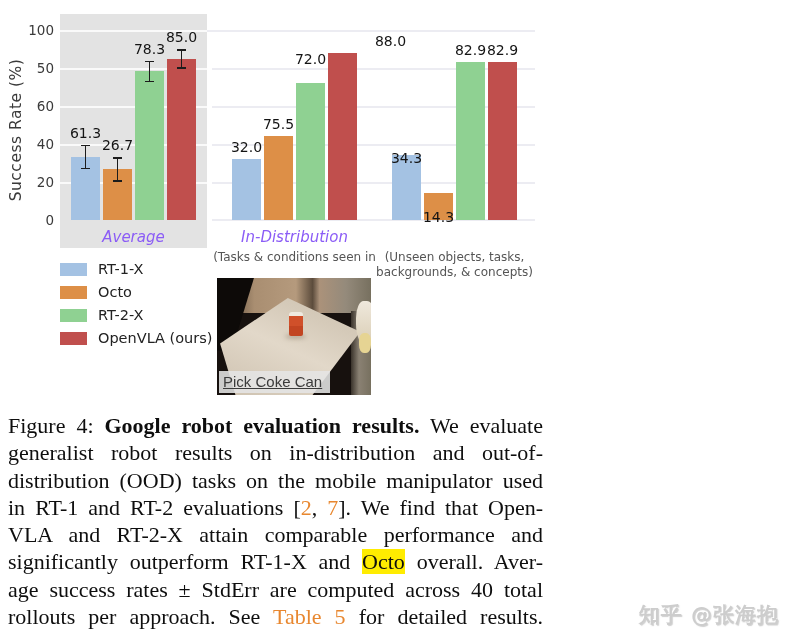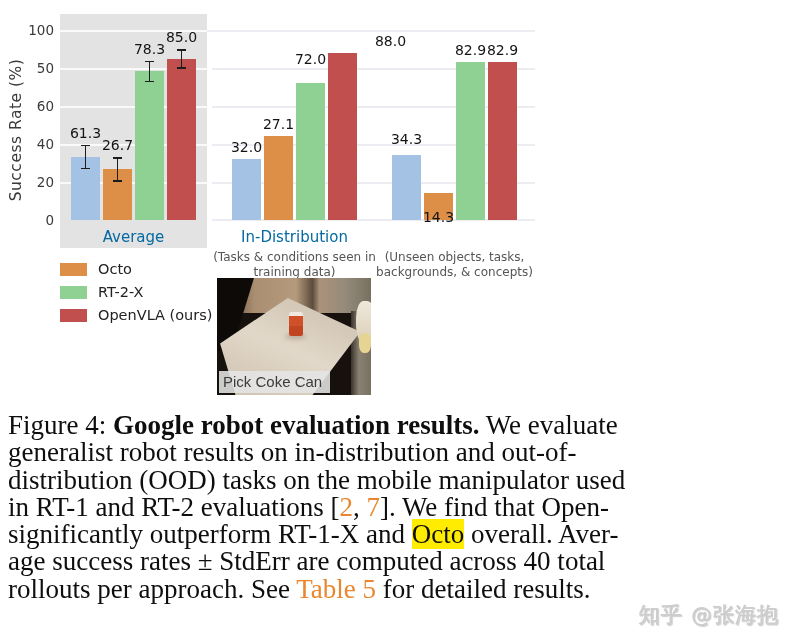--- a/index.html
+++ b/index.html
@@ -11,21 +11,21 @@
   .ylabel{position:absolute;left:16px;top:130px;transform:translate(-50%,-50%) rotate(-90deg);
           white-space:nowrap;font-size:15.5px;color:#3a3a3a;letter-spacing:.5px;}
   .ytick{position:absolute;left:24px;width:30px;text-align:right;font-size:13.5px;color:#3a3a3a;}
   .gridline{position:absolute;left:212px;width:323px;height:1.5px;background:#ececf2;}
   .gridline.g100{left:60px;width:475px;}
   .highlight-box{position:absolute;left:60px;top:14px;width:147px;height:234px;background:#e3e3e3;}
   .hgrid{position:absolute;left:0;width:100%;height:1.5px;background:rgba(255,255,255,.8);}
   .bar{position:absolute;}
   .ebar,.ecap{position:absolute;background:#1c1c1c;}
   .vlabel{position:absolute;font-size:14px;color:#141414;text-align:center;white-space:nowrap;}
-  .glabel{position:absolute;font-size:15px;color:#0369a1;text-align:center;}
+  .glabel{position:absolute;font-size:15px;color:#8b5cf6;text-align:center;font-style:italic;}
   .gsub{position:absolute;font-size:12px;line-height:15px;color:#555;text-align:center;}
 
   
   #legend{position:absolute;left:60px;top:262px;}
   .legend-row{display:flex;align-items:center;margin-bottom:9px;height:14px;}
   .legend-swatch{width:27px;height:13px;margin-right:11px;}
   .legend-label{font-size:14.5px;color:#222;}
 
   
   .photo{position:absolute;top:278px;height:117px;background:#17110e;overflow:hidden;}
@@ -59,26 +59,26 @@
   .card{position:absolute;background:#ece4d2;box-shadow:0 1px 2px rgba(0,0,0,.35);padding:3%;}
   .portrait{width:100%;height:100%;}
   .c1{left:4%;top:40%;width:22%;height:40%;transform:rotate(-3deg);}
   .c1 .portrait{background:radial-gradient(ellipse 55% 45% at 50% 38%,#4c3a2c 0 30%,#2b2118 55%,#d9d2be 62%);}
   .c2{left:30%;top:37%;width:25%;height:46%;transform:rotate(-1deg);}
   .c2 .portrait{background:radial-gradient(ellipse 50% 45% at 50% 40%,#a87f5e 0 28%,#2e2a28 58%,#cfc4a8 64%);}
   .c3{left:59%;top:33%;width:28%;height:52%;transform:rotate(3deg);}
   .c3 .portrait{background:radial-gradient(ellipse 55% 48% at 50% 36%,#b0623e 0 22%,#6e3a28 38%,#3a2620 58%,#b9895c 66%);}
   .photo-cap{position:absolute;left:2px;bottom:2px;background:rgba(229,229,229,.88);
       color:#3b3b3b;font-family:"Liberation Sans",sans-serif;padding:1px 8px 2px 4px;}
-  .p1 .photo-cap{font-size:15px;line-height:19px;}
+  .p1 .photo-cap{font-size:15px;line-height:19px;text-decoration:underline;}
   .p2 .photo-cap{font-size:14px;line-height:17px;}
 
   
   #caption{position:absolute;left:8px;top:412px;width:535px;
-      font-family:"Liberation Serif","DejaVu Serif",serif;font-size:27px;line-height:27.3px;color:#0e0e0e;}
+      font-family:"Liberation Serif","DejaVu Serif",serif;font-size:22px;line-height:27.3px;color:#0e0e0e;}
   .cap-line{text-align:justify;text-align-last:justify;white-space:nowrap;}
   .cs-bold{font-weight:bold;}
   .cs-cite,.cs-link{color:#e8872f;cursor:pointer;}
   .cs-highlight{background:#ffec00;}
 
   
   #watermark{position:absolute;right:22px;top:601px;font-size:21px;letter-spacing:1px;
       color:#cdcdcd;font-weight:bold;font-family:"DejaVu Sans",sans-serif;
       text-shadow:-1px -1px 0 #ffffff,1px 1px 1px rgba(170,170,170,.55);}
 </style>
@@ -129,45 +129,48 @@
       <div class="vlabel" style="left: 128px; top: 40.78px; width: 43px;">78.3</div>
       <div class="bar" style="left: 167px; top: 58.5px; width: 29px; height: 161.5px; background: rgb(192, 79, 77);"></div>
       <div class="ebar" style="left: 180.5px; top: 49px; width: 1.6px; height: 19px;"></div>
       <div class="ecap" style="left: 176.5px; top: 49px; width: 9px; height: 1.6px;"></div>
       <div class="ecap" style="left: 176.5px; top: 67px; width: 9px; height: 1.6px;"></div>
       <div class="vlabel" style="left: 160px; top: 29px; width: 43px;">85.0</div>
       <div class="glabel" style="left: 48.5px; top: 228px; width: 170px;">Average</div>
       <div class="bar" style="left: 232px; top: 159.2px; width: 29px; height: 60.8px; background: rgb(164, 194, 227);"></div>
       <div class="vlabel" style="left: 225px; top: 139.2px; width: 43px;">32.0</div>
       <div class="bar" style="left: 264px; top: 136.4px; width: 29px; height: 83.6px; background: rgb(221, 143, 71);"></div>
-      <div class="vlabel" style="left: 257px; top: 116.4px; width: 43px;">27.1</div>
+      <div class="vlabel" style="left: 257px; top: 116.4px; width: 43px;">75.5</div>
       <div class="bar" style="left: 296px; top: 83.2px; width: 29px; height: 136.8px; background: rgb(143, 209, 146);"></div>
       <div class="vlabel" style="left: 289px; top: 51px; width: 43px;">72.0</div>
       <div class="bar" style="left: 328px; top: 52.8px; width: 29px; height: 167.2px; background: rgb(192, 79, 77);"></div>
       <div class="vlabel" style="left: 321px; top: 32.8px; width: 43px; margin-left: 48px;">88.0</div>
       <div class="glabel" style="left: 209.5px; top: 228px; width: 170px;">In-Distribution</div>
       <div class="gsub" style="left: 204.5px; top: 250px; width: 180px;">
         <div>(Tasks &amp; conditions seen in</div>
-        <div>training data)</div>
       </div>
       <div class="bar" style="left: 392px; top: 154.83px; width: 29px; height: 65.17px; background: rgb(164, 194, 227);"></div>
-      <div class="vlabel" style="left: 385px; top: 131px; width: 43px;">34.3</div>
+      <div class="vlabel" style="left: 385px; top: 150px; width: 43px;">34.3</div>
       <div class="bar" style="left: 424px; top: 192.83px; width: 29px; height: 27.17px; background: rgb(221, 143, 71);"></div>
       <div class="vlabel" style="left: 417px; top: 172.83px; width: 43px; margin-top: 36px;">14.3</div>
       <div class="bar" style="left: 456px; top: 62.49px; width: 29px; height: 157.51px; background: rgb(143, 209, 146);"></div>
       <div class="vlabel" style="left: 449px; top: 42.49px; width: 43px;">82.9</div>
       <div class="bar" style="left: 488px; top: 62.49px; width: 29px; height: 157.51px; background: rgb(192, 79, 77);"></div>
       <div class="vlabel" style="left: 481px; top: 42.49px; width: 43px;">82.9</div>
       <div class="gsub" style="left: 364.5px; top: 250px; width: 180px;">
         <div>(Unseen objects, tasks,</div>
         <div>backgrounds, &amp; concepts)</div>
       </div>
     </div>
 
   <div id="legend">
+      <div class="legend-row">
+        <div class="legend-swatch" style="background: rgb(164, 194, 227);"></div>
+        <div class="legend-label">RT-1-X</div>
+      </div>
       <div class="legend-row">
         <div class="legend-swatch" style="background: rgb(221, 143, 71);"></div>
         <div class="legend-label">Octo</div>
       </div>
       <div class="legend-row">
         <div class="legend-swatch" style="background: rgb(143, 209, 146);"></div>
         <div class="legend-label">RT-2-X</div>
       </div>
       <div class="legend-row">
         <div class="legend-swatch" style="background: rgb(192, 79, 77);"></div>
@@ -188,19 +191,20 @@
         <div>Pick Coke Can</div>
       </div>
   </div>
 
 
   <div id="caption">
       <div class="cap-line"><span>Figure 4: </span><span class="cs-bold">Google robot evaluation results.</span><span> We evaluate</span></div>
       <div class="cap-line"><span>generalist robot results on in-distribution and out-of-</span></div>
       <div class="cap-line"><span>distribution (OOD) tasks on the mobile manipulator used</span></div>
       <div class="cap-line"><span>in RT-1 and RT-2 evaluations [</span><span class="cs-cite">2</span><span>, </span><span class="cs-cite">7</span><span>]. We find that Open-</span></div>
+      <div class="cap-line"><span>VLA and RT-2-X attain comparable performance and</span></div>
       <div class="cap-line"><span>significantly outperform RT-1-X and </span><span class="cs-highlight">Octo</span><span> overall. Aver-</span></div>
       <div class="cap-line"><span>age success rates ± StdErr are computed across 40 total</span></div>
       <div class="cap-line"><span>rollouts per approach. See </span><span class="cs-link">Table 5</span><span> for detailed results.</span></div>
     </div>
 
   <div id="watermark">知乎 @张海抱</div>
 </div>
 
 </body></html>

